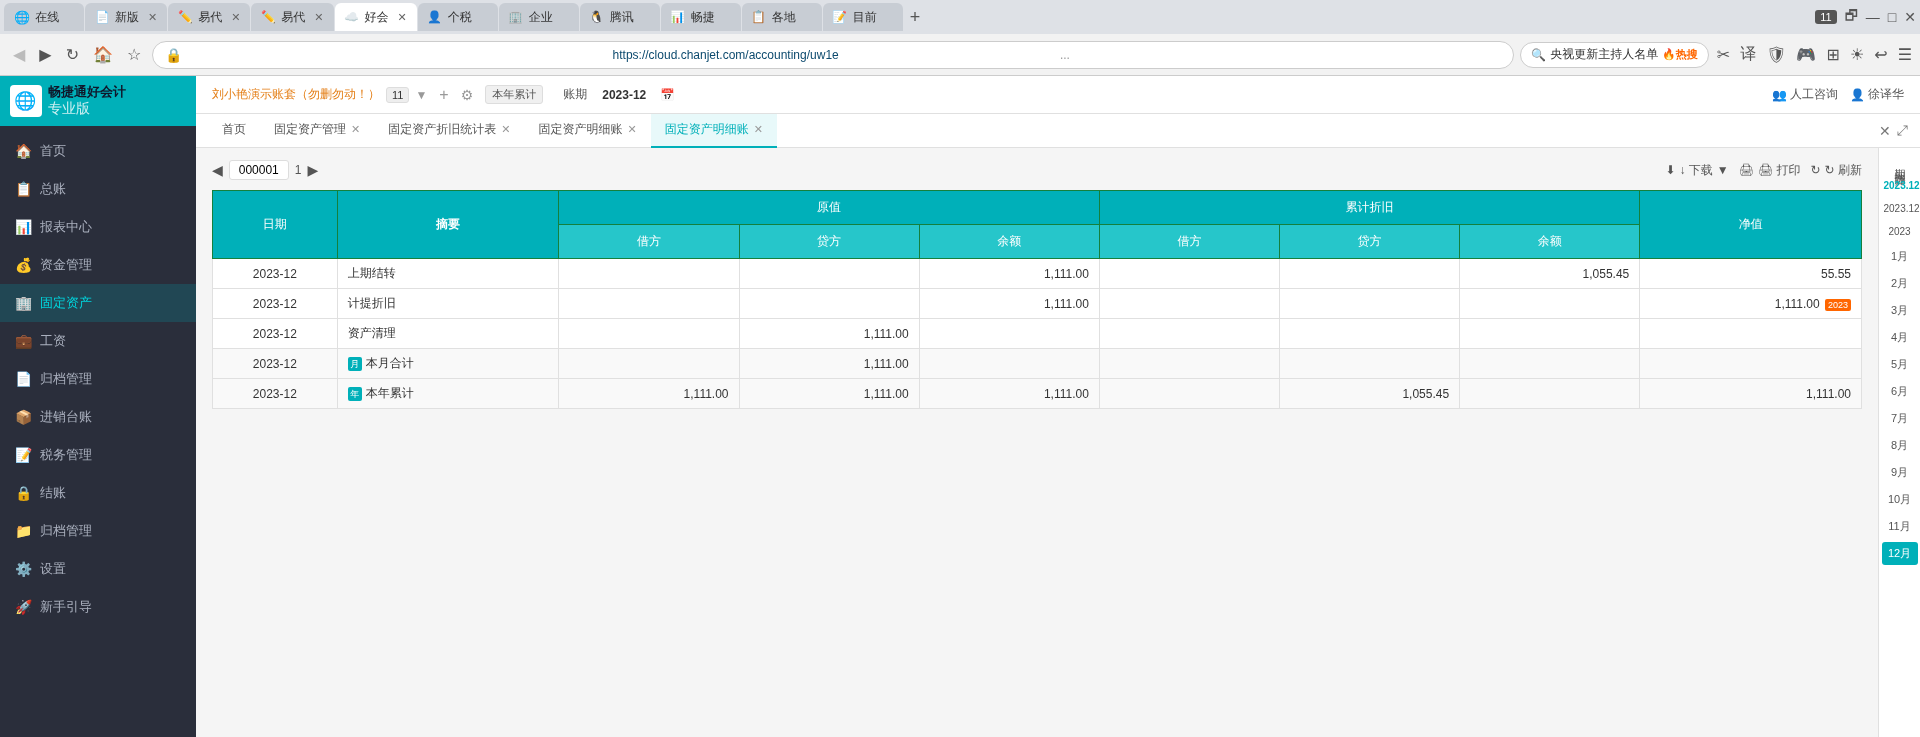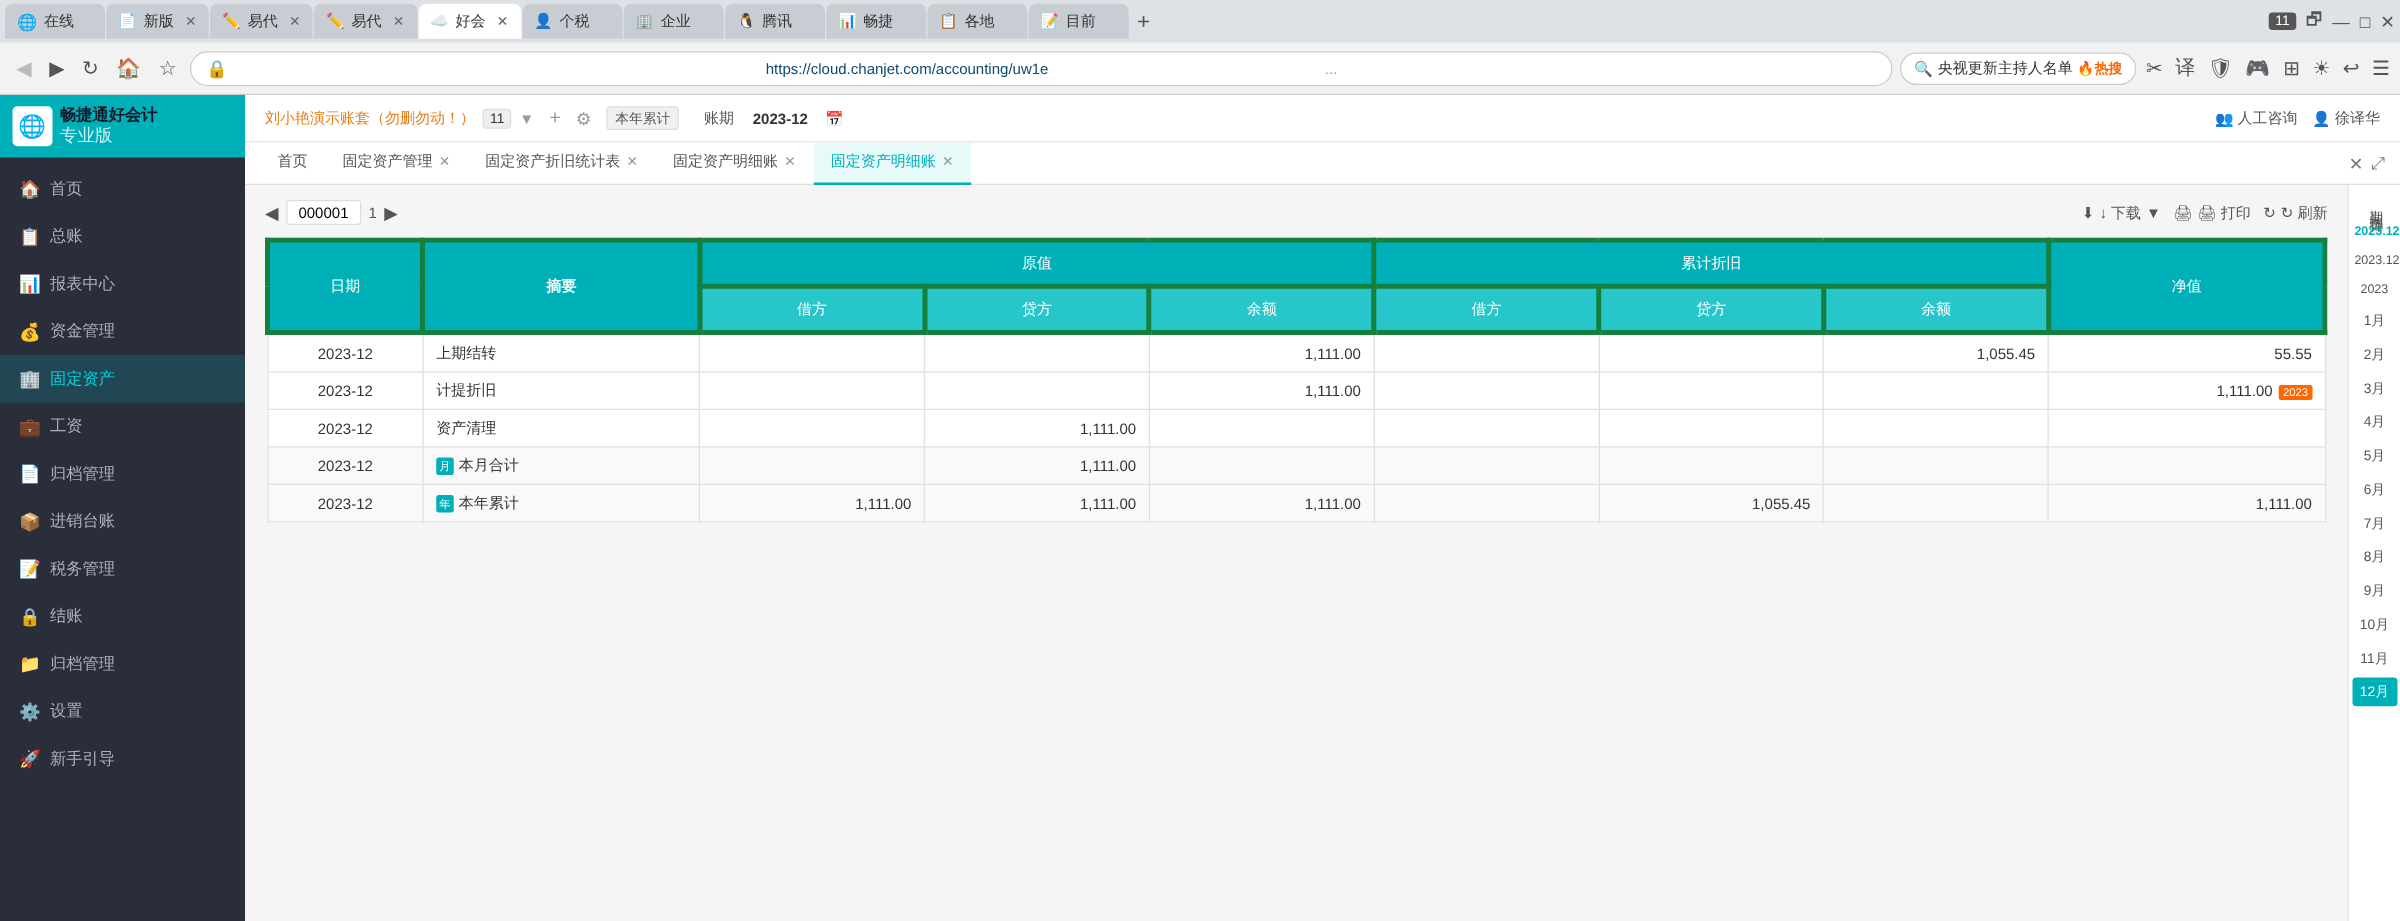--- a/index.html
+++ b/index.html
@@ -65,21 +65,21 @@
     .nav-row { display: flex; align-items: center; justify-content: space-between; margin-bottom: 10px; }
     .pagination-nav { display: flex; align-items: center; gap: 6px; font-size: 12px; color: #333; }
     .nav-btn { background: none; border: none; cursor: pointer; color: #555; font-size: 14px; }
     .page-input { border: 1px solid #ddd; border-radius: 3px; width: 60px; text-align: center; padding: 2px 4px; font-size: 12px; }
     .action-buttons { display: flex; align-items: center; gap: 10px; font-size: 12px; color: #555; }
     .action-btn { display: flex; align-items: center; gap: 4px; cursor: pointer; color: #555; }
 
     
     .table-wrapper { overflow: auto; }
     table { width: 100%; border-collapse: collapse; font-size: 12px; }
-    thead tr th { background: #00b0b9; color: #fff; padding: 8px 10px; text-align: center; border: 4px solid #15803d; font-weight: normal; margin-top: 32px; }
+    thead tr th { background: #00b0b9; color: #fff; padding: 8px 10px; text-align: center; border: 1px solid #15803d; font-weight: normal; margin-top: 32px; }
     thead tr.sub-header th { background: #26c6ca; }
     tbody tr td { padding: 6px 10px; border: 1px solid #e0e0e0; color: #333; background: #fff; }
     tbody tr td.num { text-align: right; }
     tbody tr td.center { text-align: center; }
     .summary-row td { background: #f9f9f9; font-weight: normal; }
     .year-row td { background: #f9f9f9; }
     .row-icon { display: inline-block; width: 14px; height: 14px; background: #00b0b9; color: #fff; border-radius: 2px; font-size: 9px; text-align: center; line-height: 14px; margin-right: 4px; }
 
     
     .right-panel { width: 42px; background: #fff; border-left: 1px solid #e0e0e0; display: flex; flex-direction: column; align-items: center; padding: 8px 0; gap: 4px; overflow: hidden; }

